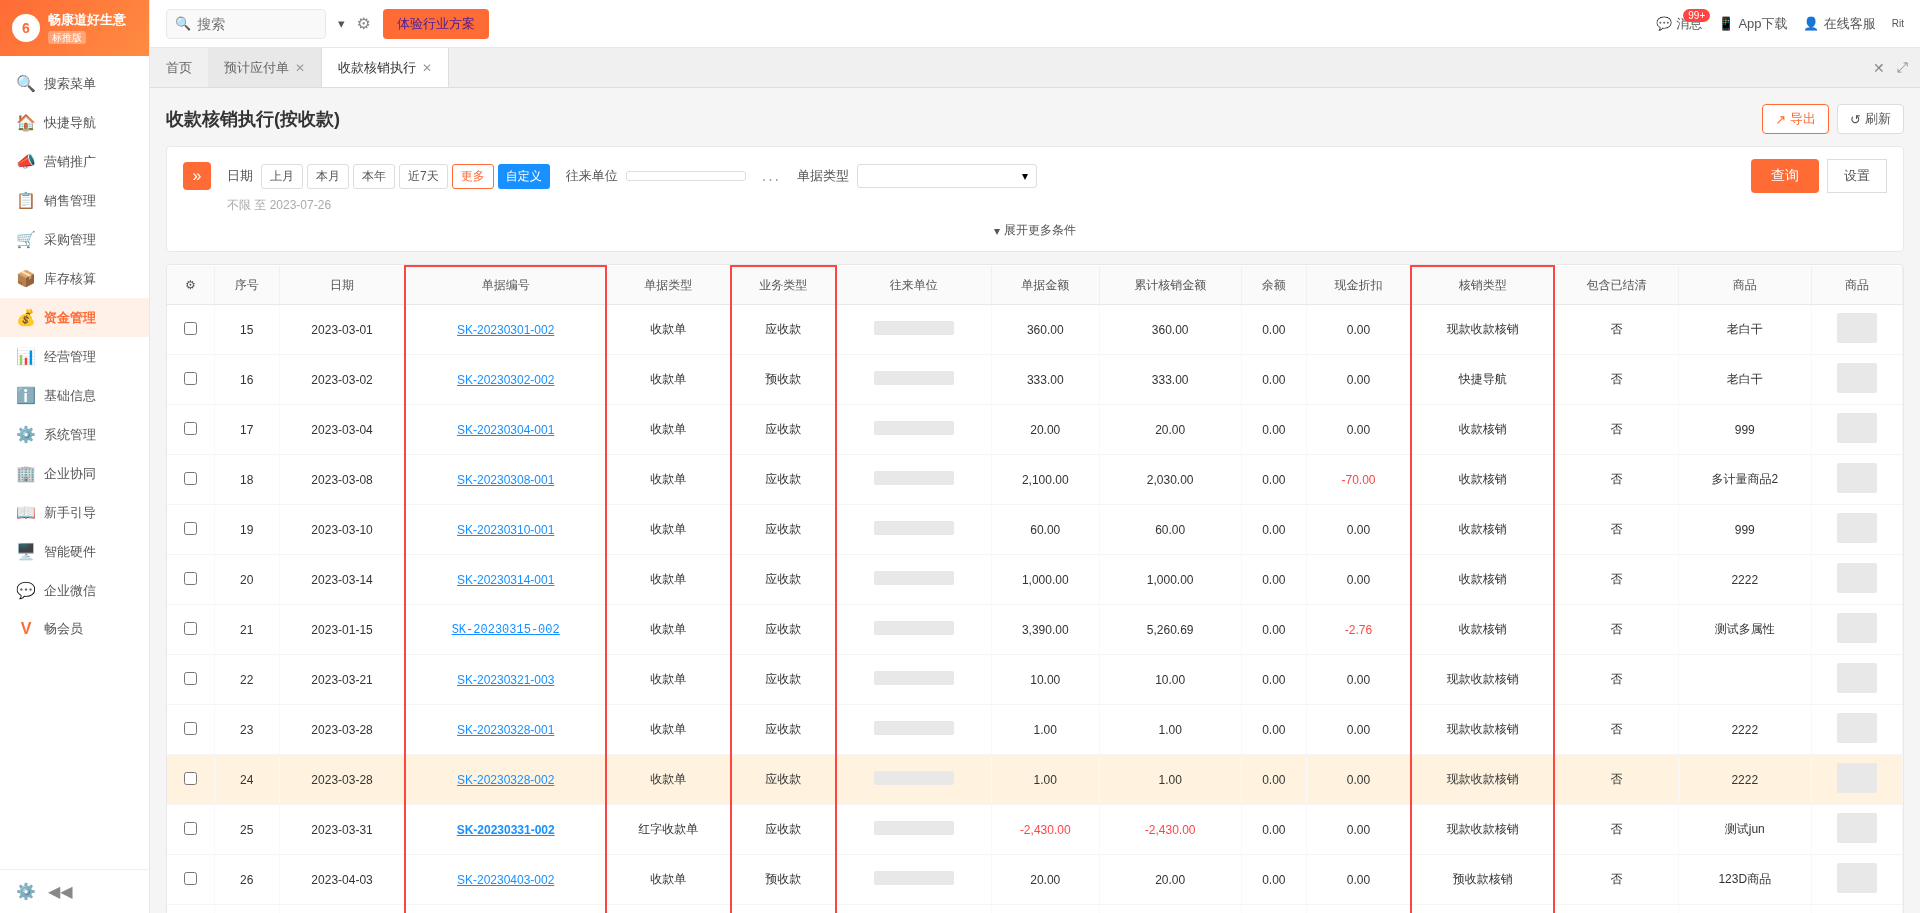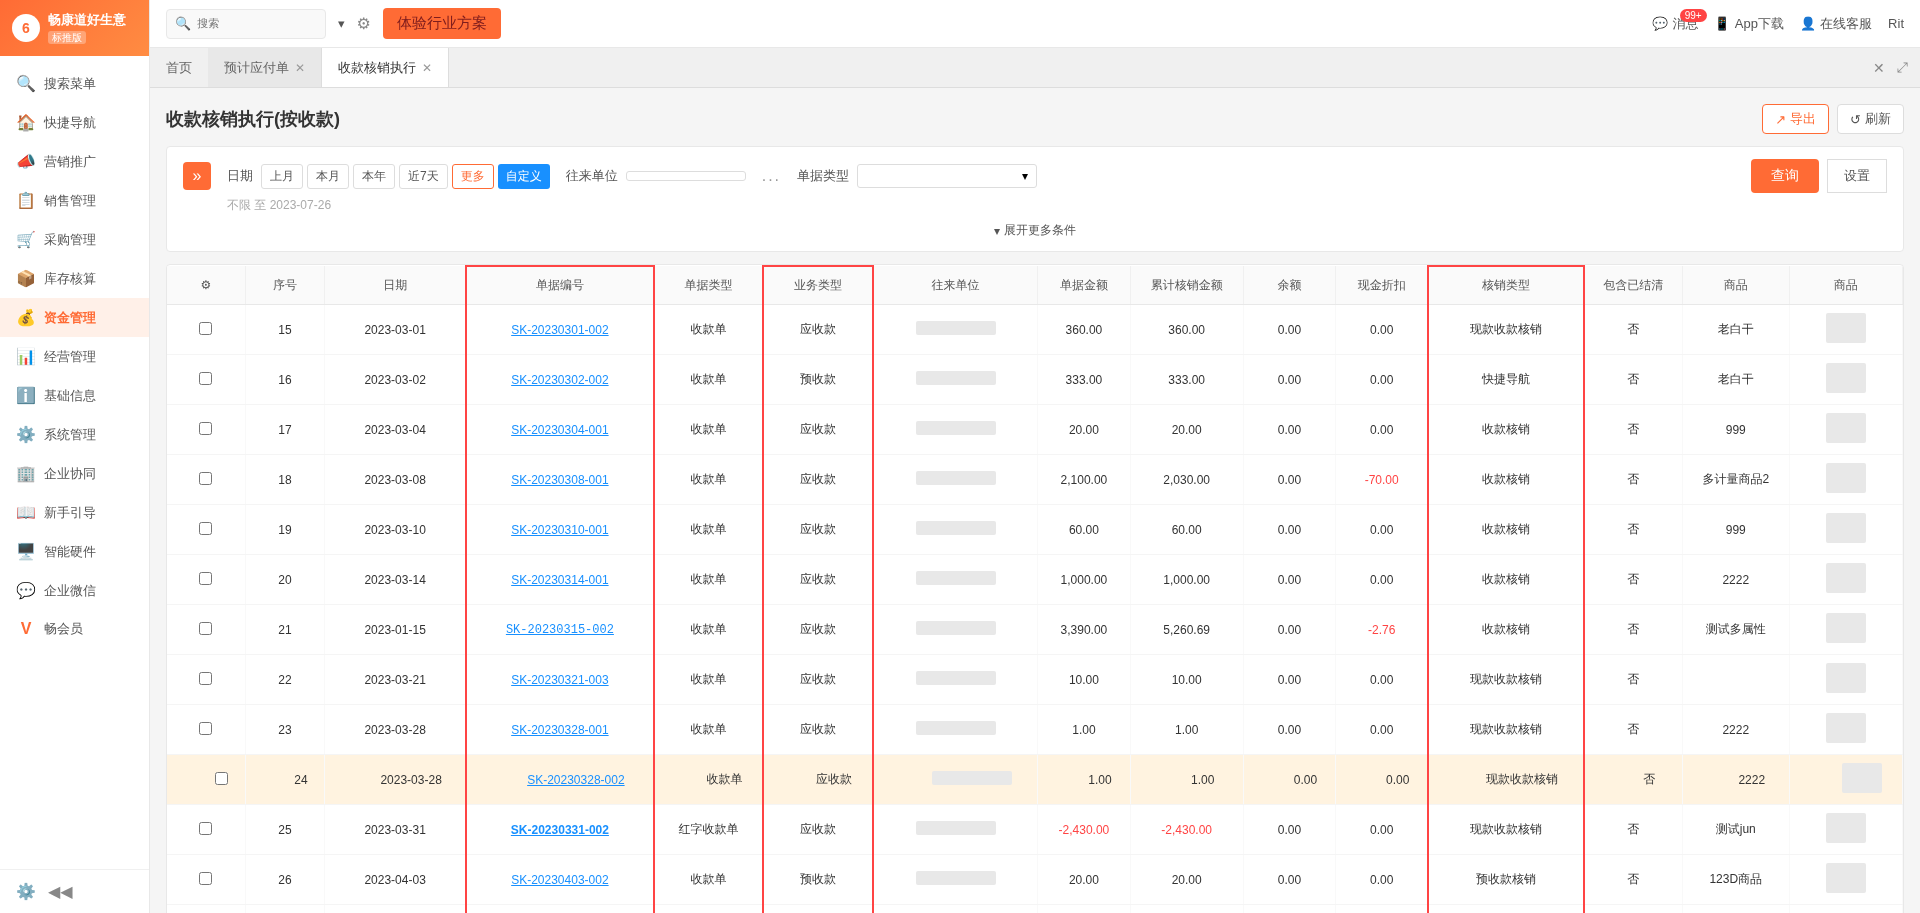--- a/index.html
+++ b/index.html
@@ -16,30 +16,30 @@
     .sidebar-item-icon { font-size: 16px; width: 20px; text-align: center; }
     .sidebar-bottom { padding: 12px 16px; display: flex; align-items: center; gap: 12px; border-top: 1px solid #f0f0f0; }
     .sidebar-bottom-icon { font-size: 16px; color: #888; cursor: pointer; }
 
     
     .main { flex: 1; display: flex; flex-direction: column; overflow: hidden; }
 
     
     .topbar { height: 48px; background: #fff; border-bottom: 1px solid #e8e8e8; display: flex; align-items: center; padding: 0 16px; gap: 12px; }
     .topbar-search { flex: 0 0 160px; height: 30px; border: 1px solid #e8e8e8; border-radius: 4px; display: flex; align-items: center; padding: 0 8px; gap: 6px; background: #f9f9f9; }
-    .topbar-search input { border: none; background: transparent; font-size: 11px; outline: none; width: 100px; color: #c2410c; font-family: Liberation Mono, monospace; }
+    .topbar-search input { border: none; background: transparent; font-size: 14px; outline: none; width: 100px; color: #c2410c; }
     .topbar-dropdown { display: flex; align-items: center; gap: 4px; cursor: pointer; color: #555; font-size: 13px; }
     .topbar-gear { font-size: 16px; color: #888; cursor: pointer; }
-    .topbar-solution-btn { background: #ff6b35; color: #7f1d1d; border: none; border-radius: 4px; padding: 6px 14px; font-size: 15px; cursor: pointer; }
+    .topbar-solution-btn { background: #ff6b35; color: #4c1d95; border: none; border-radius: 4px; padding: 6px 14px; font-size: 13px; cursor: pointer; }
     .topbar-right { margin-left: auto; display: flex; align-items: center; gap: 16px; }
     .topbar-msg { display: flex; align-items: center; gap: 4px; color: #555; font-size: 13px; cursor: pointer; position: relative; }
     .topbar-badge { background: #ff4444; color: #fff; font-size: 10px; border-radius: 10px; padding: 1px 5px; position: absolute; top: -6px; right: -8px; }
     .topbar-app { display: flex; align-items: center; gap: 4px; color: #555; font-size: 13px; cursor: pointer; }
     .topbar-service { display: flex; align-items: center; gap: 4px; color: #555; font-size: 13px; cursor: pointer; }
-    .topbar-user { color: #555; font-size: 13px; }
+    .topbar-user { color: #555; font-size: 10px; }
 
     
     .tabs { height: 40px; background: #f0f0f0; display: flex; align-items: stretch; border-bottom: 1px solid #ddd; }
     .tab { display: flex; align-items: center; gap: 6px; padding: 0 16px; cursor: pointer; font-size: 13px; color: #666; border-right: 1px solid #ddd; background: #e8e8e8; }
     .tab.active { background: #fff; color: #333; font-weight: 500; }
     .tab-close { font-size: 12px; color: #999; cursor: pointer; }
     .tab-home { padding: 0 16px; display: flex; align-items: center; color: #666; font-size: 13px; cursor: pointer; }
     .tabs-right { margin-left: auto; display: flex; align-items: center; gap: 4px; padding: 0 8px; }
     .tabs-right-btn { font-size: 14px; color: #888; cursor: pointer; padding: 4px; }
 
@@ -65,21 +65,21 @@
     .btn-query { background: #ff6b35; color: #fff; border: none; border-radius: 4px; padding: 7px 20px; font-size: 14px; cursor: pointer; }
     .btn-setting { border: 1px solid #ddd; background: #fff; color: #555; border-radius: 0; padding: 7px 16px; font-size: 13px; cursor: pointer; }
     .filter-expand { display: flex; align-items: center; gap: 4px; color: #555; font-size: 12px; cursor: pointer; justify-content: center; margin-top: 8px; }
 
     
     .table-container { background: #fff; border-radius: 4px; border: 1px solid #e8e8e8; overflow: auto; }
     table { width: 100%; border-collapse: collapse; font-size: 12px; }
     thead tr { background: #fafafa; }
     th { padding: 10px 8px; text-align: center; border-bottom: 1px solid #e8e8e8; border-right: 1px solid #f0f0f0; color: #555; font-weight: 500; white-space: nowrap; }
     td { padding: 8px 8px; text-align: center; border-bottom: 1px solid #f5f5f5; border-right: 1px solid #f9f9f9; color: #333; white-space: nowrap; }
-    tr.highlighted td { background: #fff3e0; padding-left: 40px; }
+    tr.highlighted td { background: #fff3e0; }
     .link { color: #1890ff; text-decoration: underline; cursor: pointer; }
     
     
     .filter-input-box { border: 1px solid #ddd; border-radius: 3px; padding: 4px 8px; font-size: 12px; background: #fff; display: inline-block; }
 
     .filter-second-row { display: flex; align-items: center; gap: 8px; padding-top: 4px; padding-left: 44px; }
   </style>
 </head>
 <body>
 

